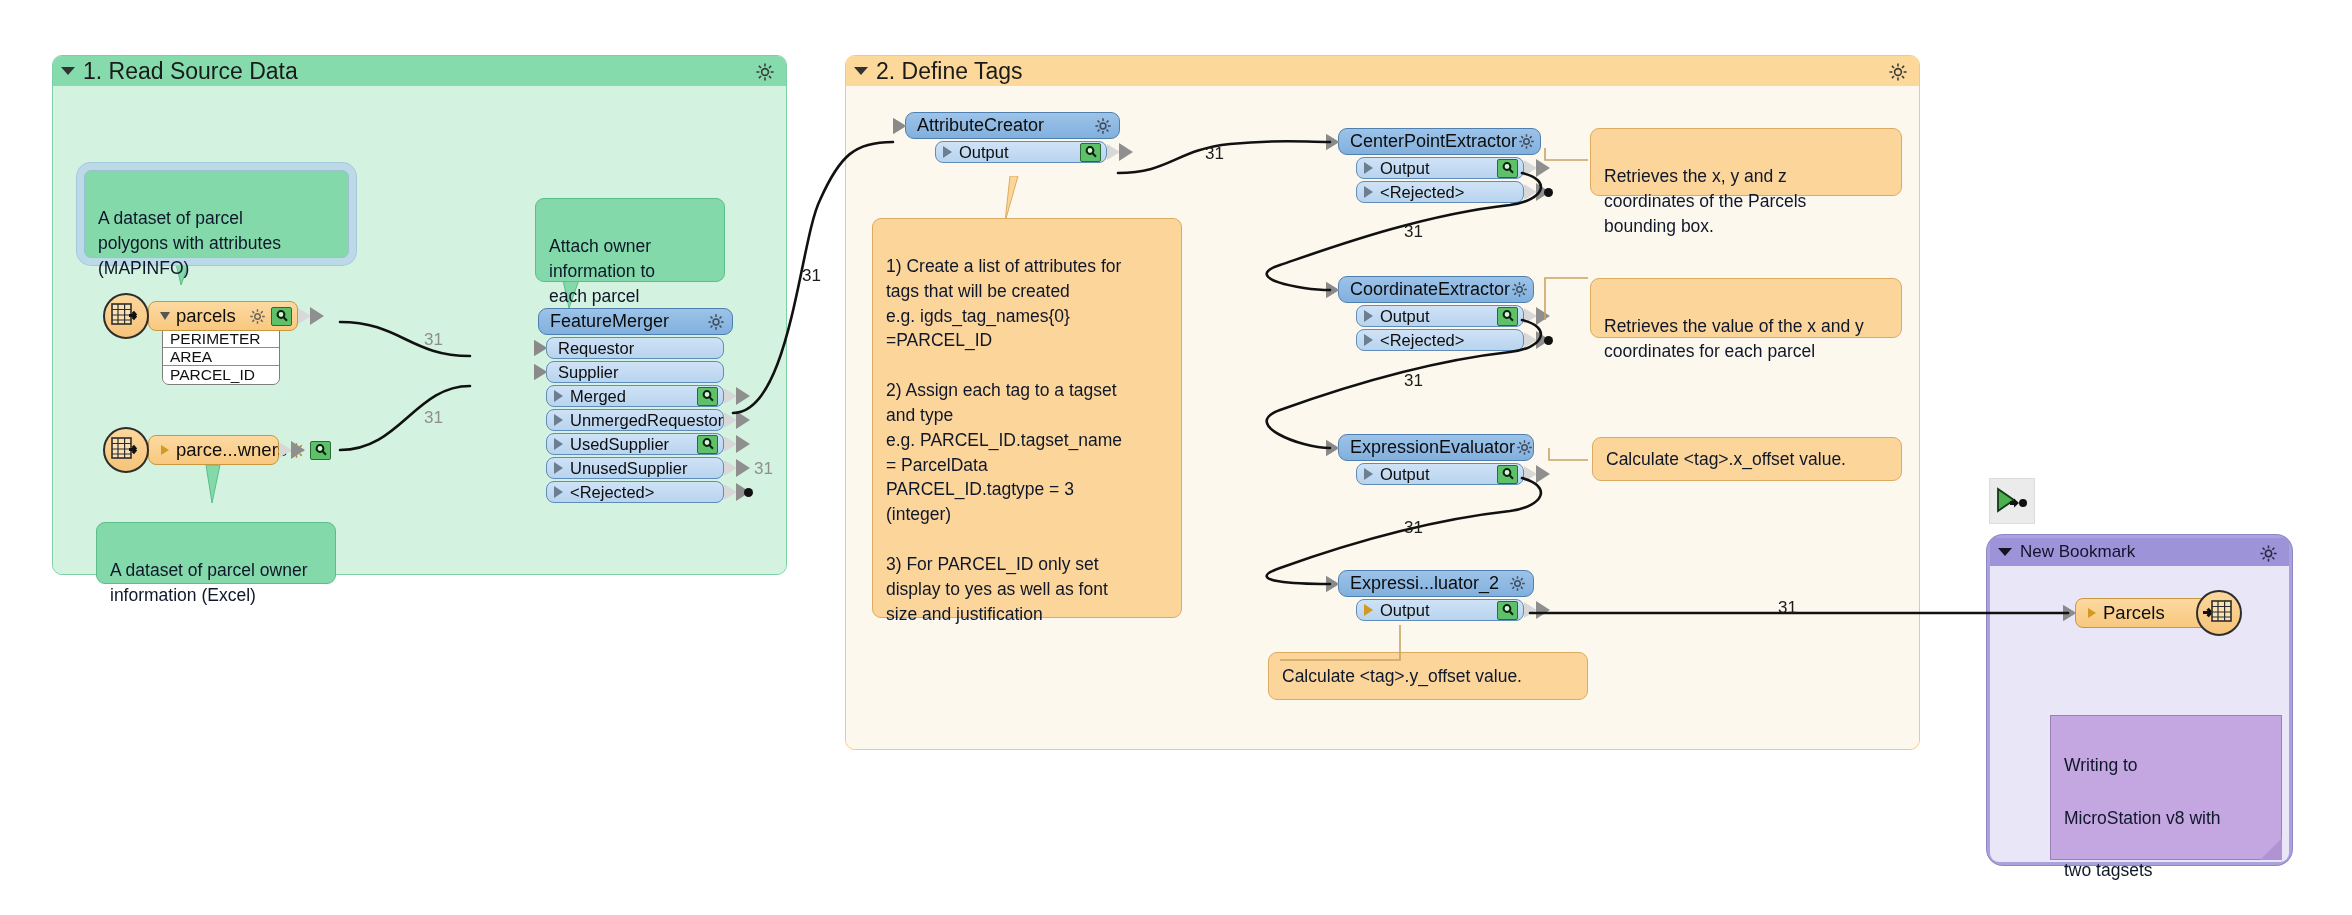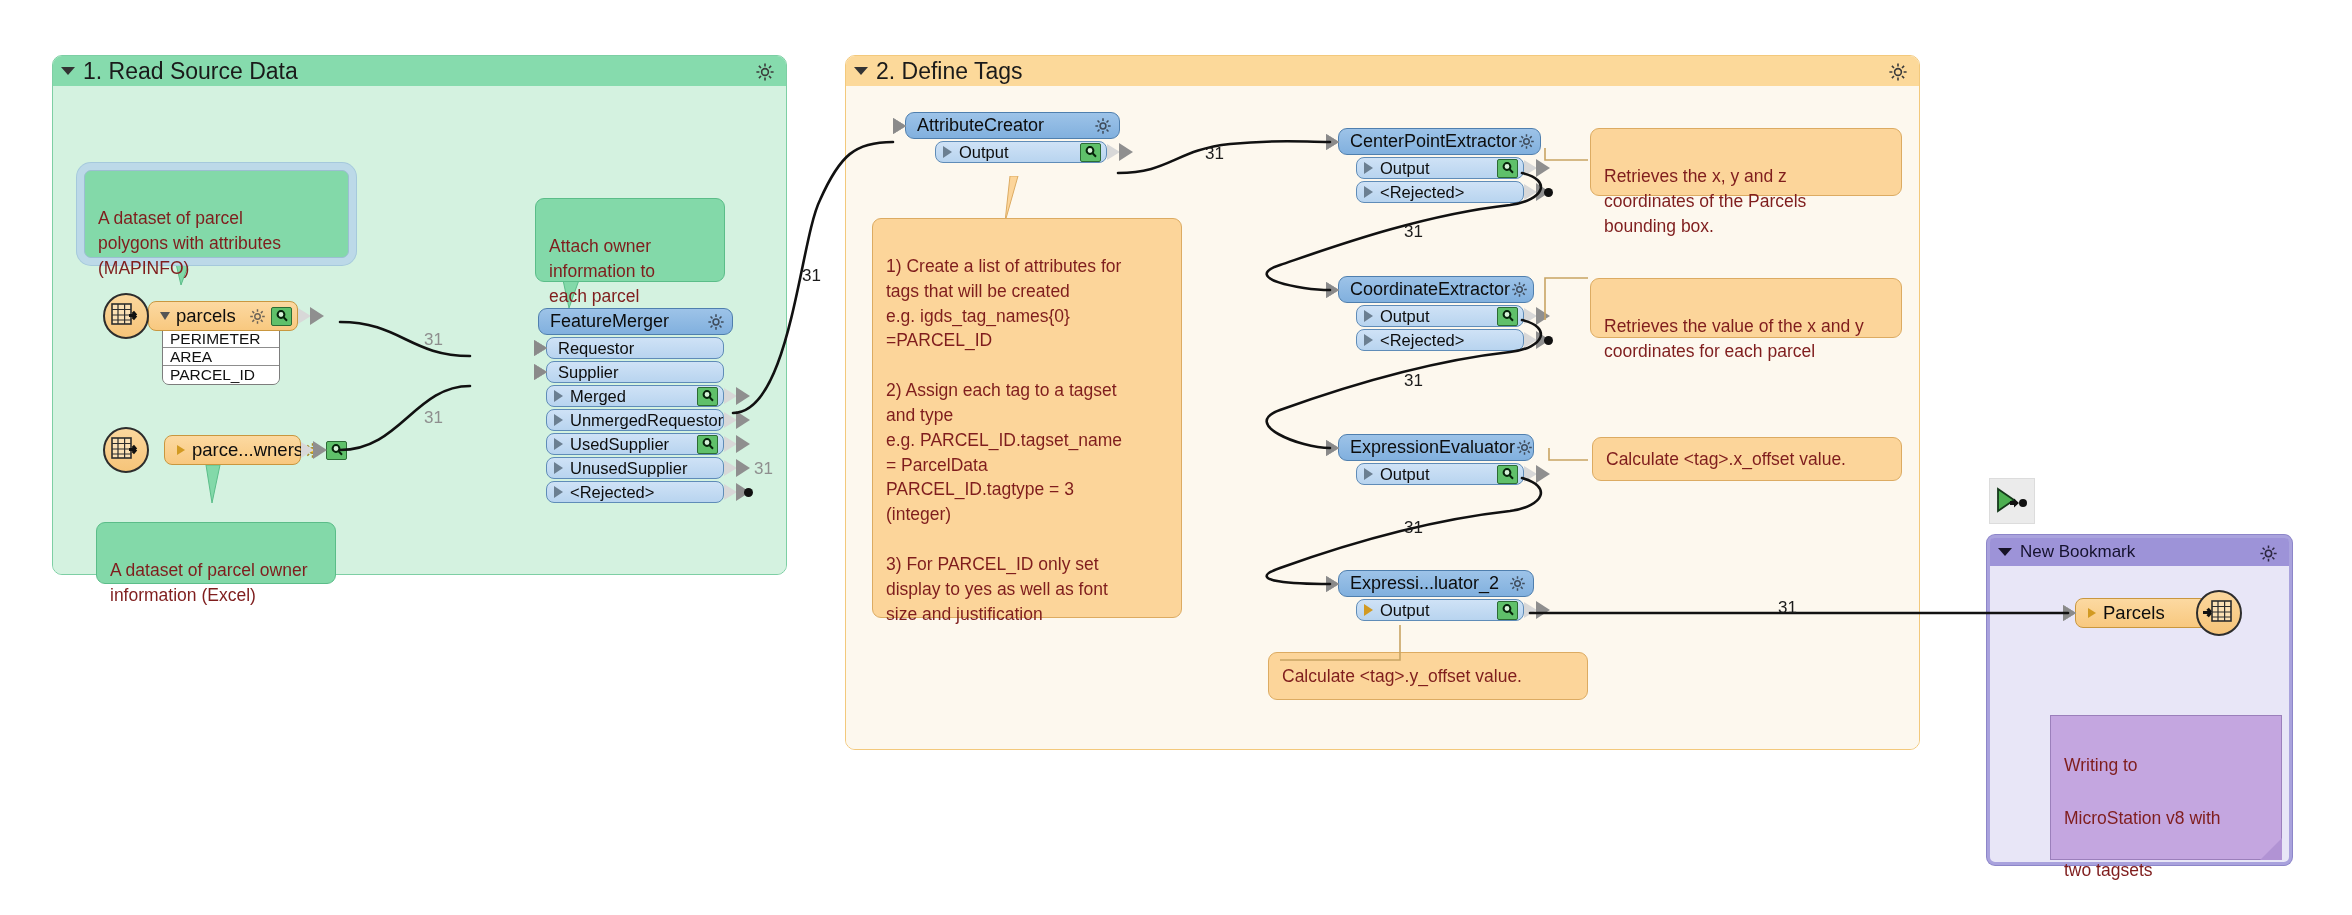--- a/index.html
+++ b/index.html
@@ -52,35 +52,35 @@
               background: #d4f2e0; border: 1px solid #7dcfa4; }
   #bm-green .bm-head { background: #86dbad; }
   #bm-green .bm-body { background: #d4f2e0; }
 
   #bm-orange { left: 845px; top: 55px; width: 1075px; height: 695px;
                background: #fdf8ee; border: 1px solid #f3c97c; }
   #bm-orange .bm-head { background: #fcd99a; }
   #bm-orange .bm-body { background: #fdf8ee; }
 
   #bm-purple { left: 1987px; top: 535px; width: 305px; height: 330px;
-               background: #e8e6f7; border: 3px solid #a9a2dd; border-radius: 8px;
+               background: #e8e6f7; border: 3px solid #a9a2dd; border-radius: 16px;
                box-shadow: 0 0 0 1px #8d86c9; }
   #bm-purple .bm-head { background: #9d93d8; color: #15122e; height: 28px; font-size: 17px;
                         border-radius: 4px 4px 0 0; }
   #bm-purple .bm-body { background: #e8e6f7; top: 28px; }
   #bm-purple .tri-down { border-top-color: #161226; }
 
   
   .note {
     position: absolute;
     border-radius: 9px;
     padding: 10px 13px;
     font-size: 17.5px;
     line-height: 1.42;
-    color: #7f1d1d;
+    color: #0f172a;
     z-index: 3;
     white-space: pre-line;
   }
   .note-green { background: #83d9a9; border: 1px solid #5bbd89; }
   .note-orange { background: #fcd59a; border: 1px solid #dcab62; }
   .note-selected {
     background: #83d9a9;
     border: 1px solid #9cbfd2;
     box-shadow: 0 0 0 7px #bcd9e8, 0 0 0 8px #a5c9dc;
     border-radius: 7px;
@@ -340,21 +340,21 @@
       </span>
       <span class="out-arrow"></span>
     </div>
     <div class="attr-list">
       <div class="attr-row">PERIMETER</div>
       <div class="attr-row">AREA</div>
       <div class="attr-row">PARCEL_ID</div>
     </div>
   </div>
 
-  <div class="ft" style="left:148px; top:435px; width:153px;padding-left:16px;">
+  <div class="ft" style="left:148px; top:435px; width:131px;">
     <div class="db-icon" style="left:-45px; top:-8px;">
       <svg width="30" height="28" viewBox="0 0 30 28">
         <rect x="1" y="2" width="19" height="20" fill="#fbe0b4" stroke="#2d2d2d" stroke-width="1.6"></rect>
         <path d="M1 7.5h19M1 13h19M1 18h19M7 2v20M13.6 2v20" stroke="#2d2d2d" stroke-width="1.2" fill="none"></path>
         <path d="M18 13.5h7m0 0l-3.2-3.6m3.2 3.6l-3.2 3.6" stroke="#111" stroke-width="3.2" fill="none"></path>
       </svg>
     </div>
     <div class="ft-row">
       <span class="tri-right orange" style="border-left-width:8px;border-top-width:5px;border-bottom-width:5px;"></span>
       <span class="lbl">parce...wners</span>

